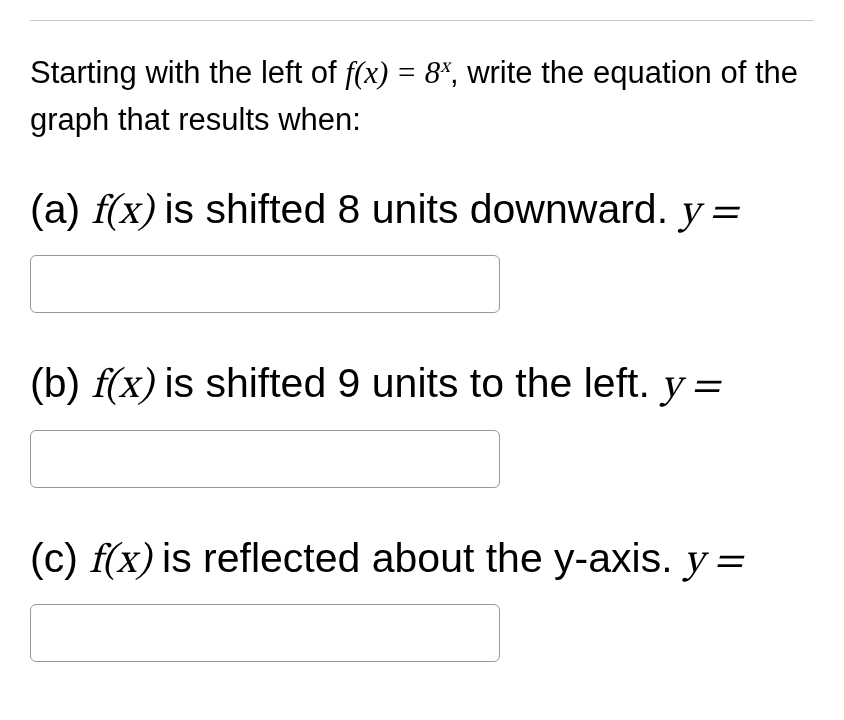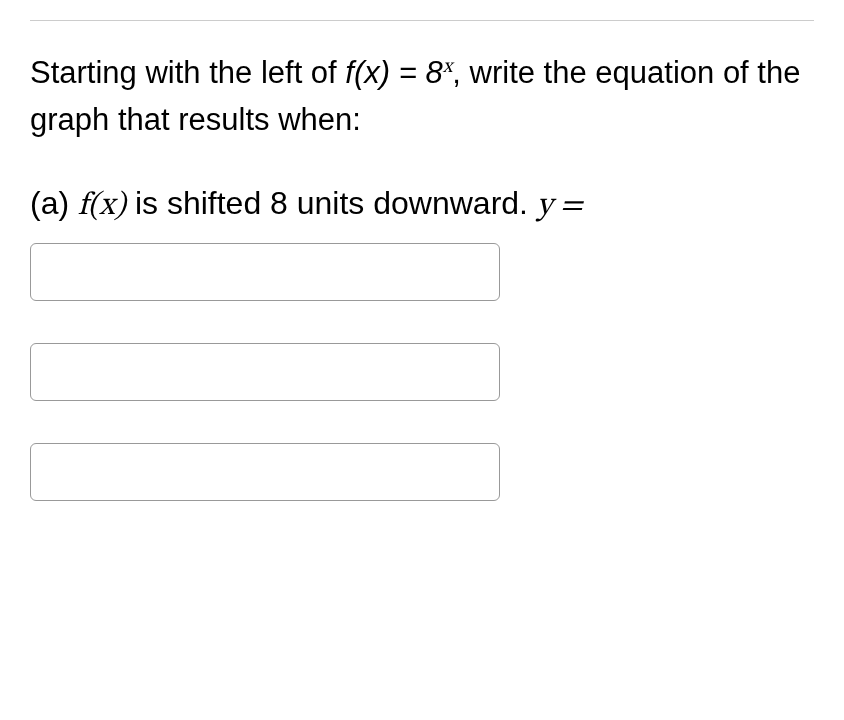--- a/index.html
+++ b/index.html
@@ -20,31 +20,31 @@
     .intro {
       font-size: 31px;
       line-height: 1.45;
       margin-bottom: 38px;
       color: #000;
     }
     .question-part {
       margin-bottom: 42px;
     }
     .prompt {
-      font-size: 32px;
+      font-size: 41px;
       line-height: 1.4;
       margin-bottom: 14px;
       color: #000;
     }
     .math {
       font-family: 'Cambria Math', 'STIX Two Math', 'Latin Modern Math', serif;
       font-style: italic;
     }
     .math-fn {
-      font-family: Liberation Sans, sans-serif;
+      font-family: Liberation Serif, serif;
     }
     .answer-input {
       width: 470px;
       height: 58px;
       border: 1.5px solid #999;
       border-radius: 6px;
       padding: 8px 12px;
       font-size: 22px;
       background: #fff;
     }
@@ -71,18 +71,24 @@
 </div>
 
 <div class="question-part">
   <div class="prompt">
     <span>(a) </span><span class="math fx">f(x)</span><span> is shifted 8 units downward. </span><span class="math eq">y =</span>
   </div>
   <input type="text" class="answer-input" placeholder="" style="">
 </div>
 
 <div class="question-part">
+  <div class="prompt">
+    <span>(b) </span><span class="math fx">f(x)</span><span> is shifted 9 units to the left. </span><span class="math eq">y =</span>
+  </div>
   <input type="text" class="answer-input" placeholder="" style="">
 </div>
 
 <div class="question-part">
+  <div class="prompt">
+    <span>(c) </span><span class="math fx">f(x)</span><span> is reflected about the y-axis. </span><span class="math eq">y =</span>
+  </div>
   <input type="text" class="answer-input" placeholder="" style="">
 </div>
 
 </body></html>

